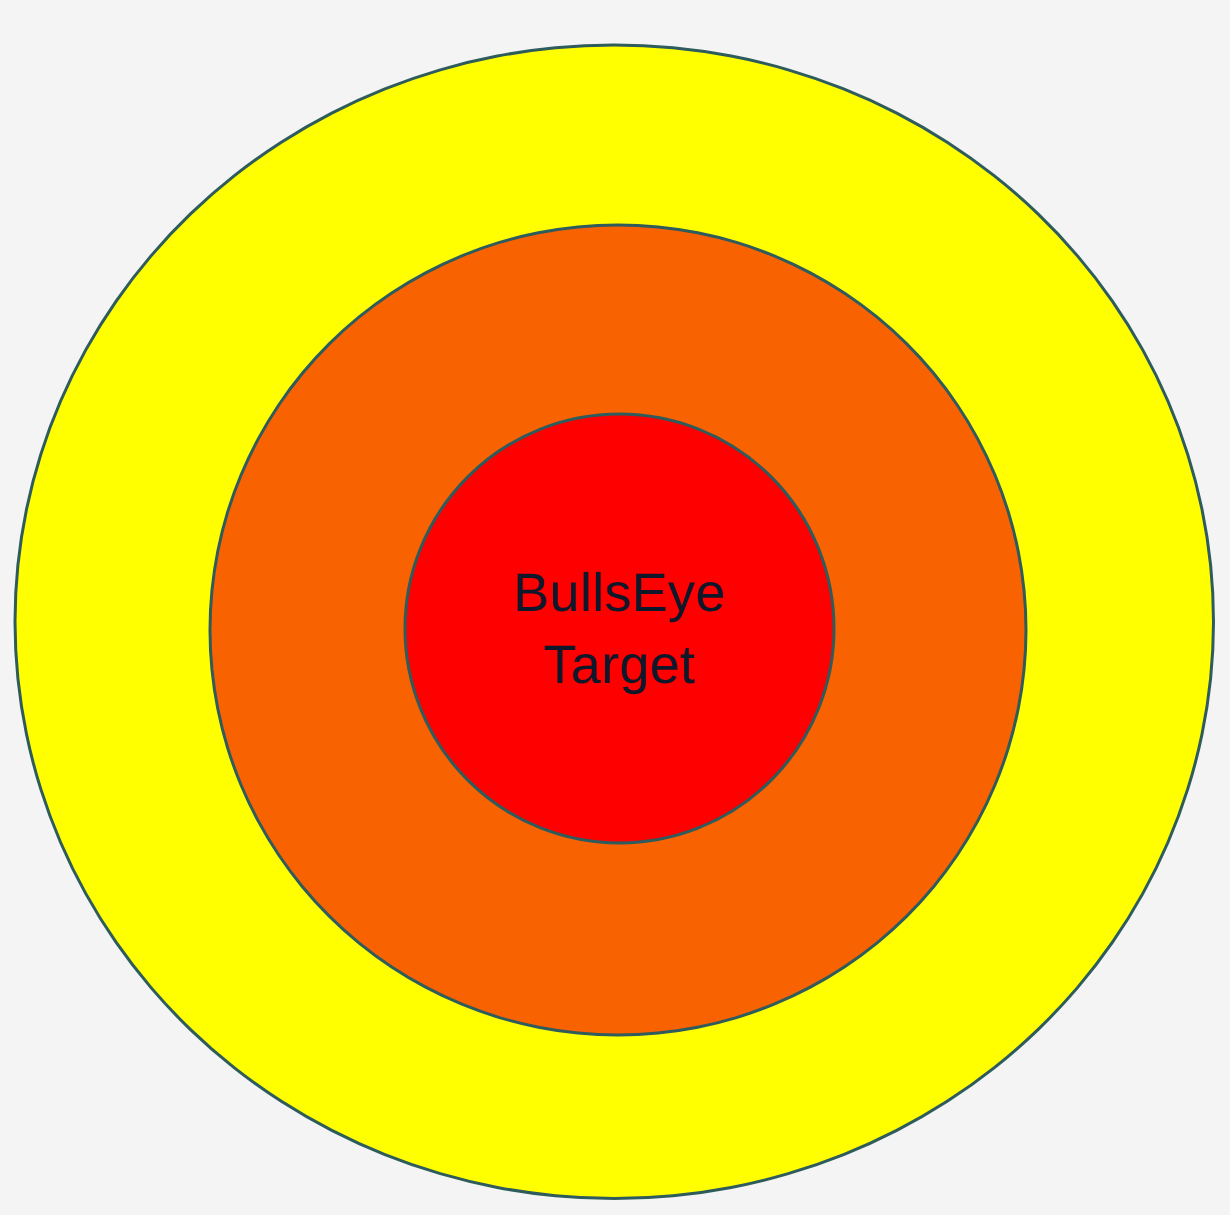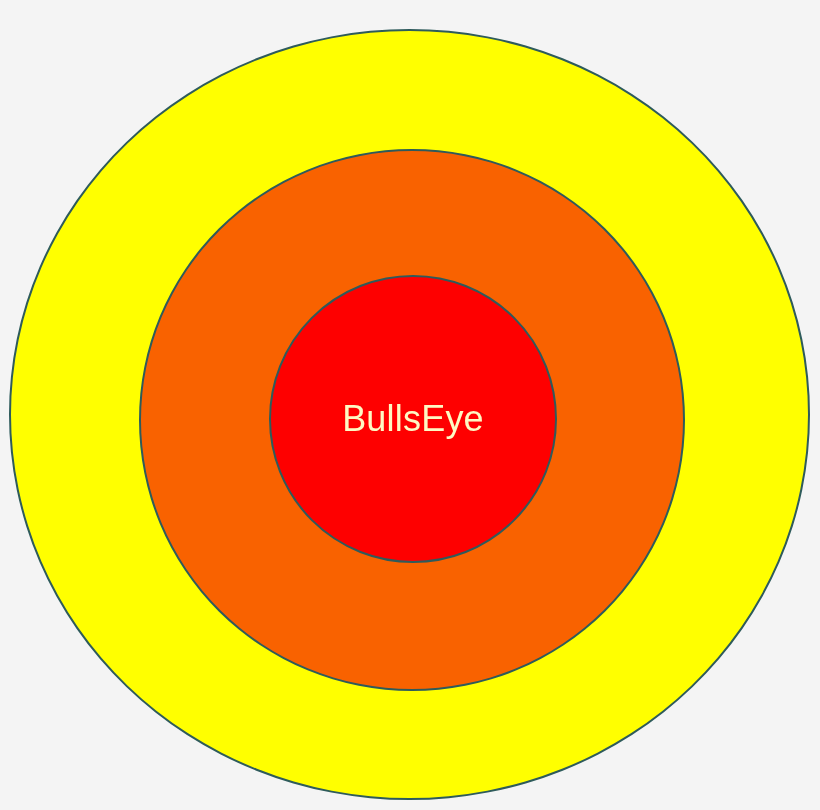--- a/index.html
+++ b/index.html
@@ -82,19 +82,20 @@
 <body>
 
 <div id="diagram-canvas" style="background: rgb(244, 244, 244);">
 
   <div class="ring" id="ring-outer" style="background: rgb(255, 255, 0); border-color: rgb(46, 91, 91); border-width: 2px;"></div>
 
   <div class="ring" id="ring-middle" style="background: rgb(249, 98, 0); border-color: rgb(46, 91, 91); border-width: 2px;"></div>
 
   <div class="ring" id="ring-inner" style="background: rgb(254, 0, 0); border-color: rgb(46, 91, 91); border-width: 2px;">
 
-    <div id="bullseye-label" style="color: #fef9c3; font-size: 36px;">
+    <div id="bullseye-label" style="color: #0f172a; font-size: 36px;">
       <span class="label-line">BullsEye</span>
+      <span class="label-line">Target</span>
     </div>
 
   </div>
 
 </div>
 
 </body></html>

